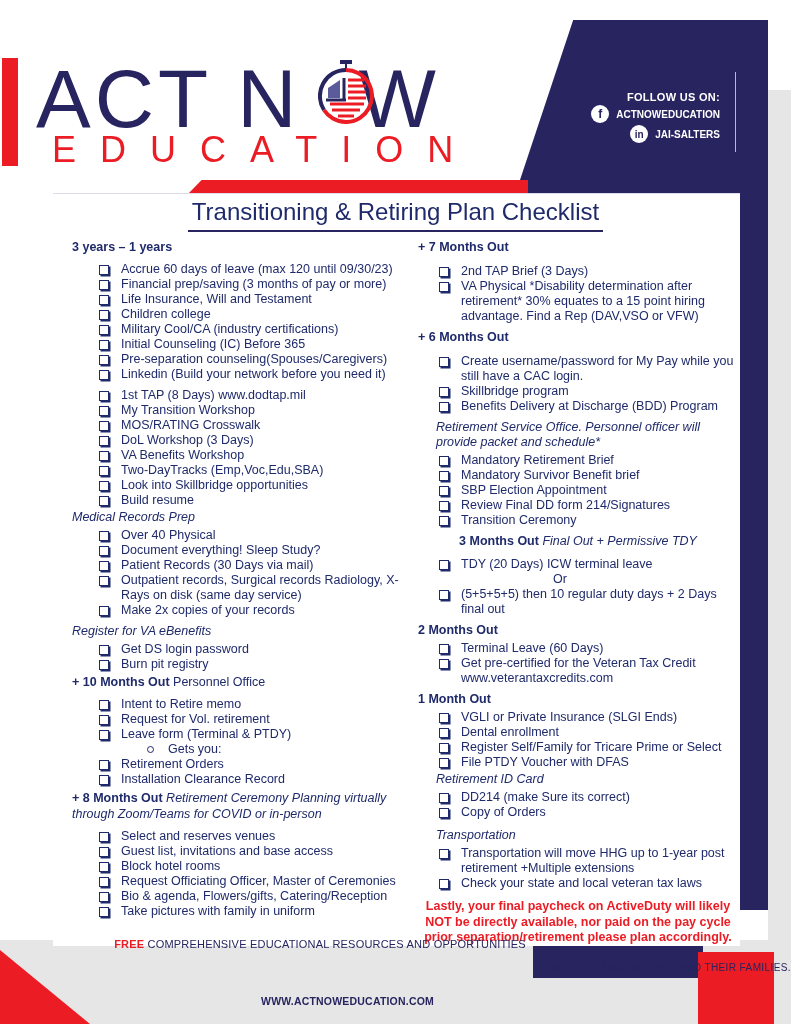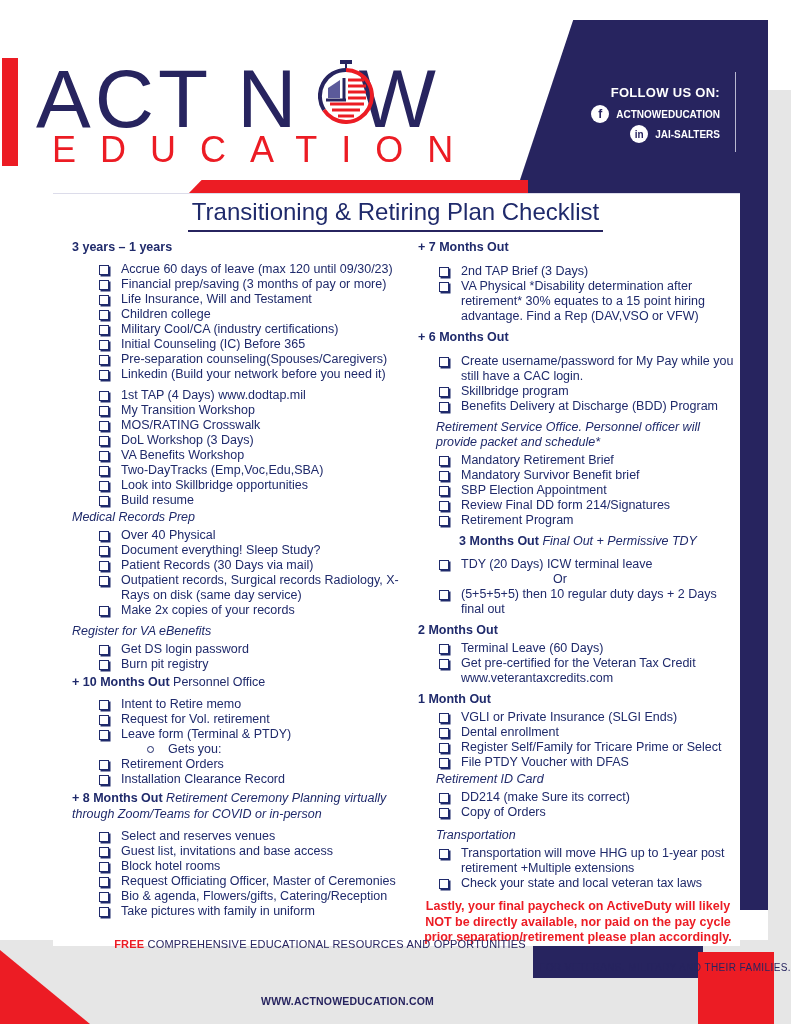--- a/index.html
+++ b/index.html
@@ -14,21 +14,21 @@
   .bottom-navy { position:absolute; left:533px; top:945px; width:170px; height:33px; background:#27245f; }
   .bottom-red { position:absolute; left:698px; top:952px; width:76px; height:72px; background:#ec1c24; }
   .tri-red { position:absolute; left:0; top:950px; width:90px; height:74px; background:#ec1c24; clip-path:polygon(0 0, 0 100%, 100% 100%); }
   .tri-grey { position:absolute; left:755px; top:90px; width:36px; height:60px; background:#d7d7d7; clip-path:polygon(100% 0, 100% 100%, 0 100%, 0 40%); }
 
   .logo-act { position:absolute; left:36px; top:58px; font-size:82px; letter-spacing:4px; color:#27245f; font-weight:normal; line-height:1; }
   .logo-edu { position:absolute; left:52px; top:132px; font-size:36px; letter-spacing:24px; color:#ec1c24; line-height:1; }
   .logo-clock { position:absolute; left:318px; top:58px; width:56px; height:66px; }
 
   .follow-wrap { position:absolute; left:580px; top:80px; width:140px; color:#fff; font-size:10px; font-weight:bold; }
-  .follow-title { position:absolute; right:0; top:5px; font-size:13px; letter-spacing:0.3px; }
+  .follow-title { position:absolute; right:0; top:11px; font-size:11px; letter-spacing:0.3px; }
   .social { position:absolute; right:0; display:flex; align-items:center; gap:7px; font-size:10px; }
   .social-icon { width:18px; height:18px; border-radius:50%; background:#fff; color:#27245f; font-weight:bold; display:flex; align-items:center; justify-content:center; font-size:12px; }
   .follow-divider { position:absolute; left:735px; top:72px; width:1px; height:80px; background:#b8b8d0; }
 
   .doc-title { position:absolute; left:0; right:0; top:198px; text-align:center; font-size:24px; color:#1f2a6b; }
   .doc-title span { display:inline-block; padding:0 4px 4px; border-bottom:2px solid #27245f; }
 
   .col { position:absolute; font-size:12.5px; line-height:15px; color:#1f2a6b; }
   .col-left { left:72px; top:240px; width:335px; }
   .col-right { left:418px; top:240px; width:320px; }
@@ -108,21 +108,21 @@
     <li><span class="box"></span><span>Financial prep/saving (3 months of  pay or more)</span></li>
     <li><span class="box"></span><span>Life Insurance, Will and Testament</span></li>
     <li><span class="box"></span><span>Children college</span></li>
     <li><span class="box"></span><span>Military Cool/CA (industry certifications)</span></li>
     <li><span class="box"></span><span>Initial Counseling (IC) Before 365</span></li>
     <li><span class="box"></span><span>Pre-separation counseling(Spouses/Caregivers)</span></li>
     <li><span class="box"></span><span>Linkedin (Build your network before you need it)</span></li>
   </ul>
 
   <ul class="cl" style="margin-bottom:0;">
-    <li><span class="box"></span><span>1st TAP (4 Days) www.dodtap.mil</span></li>
+    <li><span class="box"></span><span>1st TAP (8 Days) www.dodtap.mil</span></li>
     <li><span class="box"></span><span>My Transition Workshop</span></li>
     <li><span class="box"></span><span>MOS/RATING Crosswalk</span></li>
     <li><span class="box"></span><span>DoL Workshop (3 Days)</span></li>
     <li><span class="box"></span><span>VA Benefits Workshop</span></li>
     <li><span class="box"></span><span>Two-DayTracks (Emp,Voc,Edu,SBA)</span></li>
     <li><span class="box"></span><span>Look into Skillbridge opportunities</span></li>
     <li><span class="box"></span><span>Build resume</span></li>
   </ul>
 
   <div class="sub" style="margin-left:0;">Medical Records Prep</div>
@@ -176,21 +176,21 @@
     <li><span class="box"></span><span>Skillbridge program</span></li>
     <li><span class="box"></span><span>Benefits Delivery at Discharge (BDD) Program</span></li>
   </ul>
 
   <div class="sub" style="padding-left:18px;">Retirement Service Office. Personnel officer will provide packet and schedule*</div>
   <ul class="cl" style="padding-left:18px;">
     <li><span class="box"></span><span>Mandatory Retirement Brief</span></li>
     <li><span class="box"></span><span>Mandatory Survivor Benefit brief</span></li>
     <li><span class="box"></span><span>SBP Election Appointment</span></li>
     <li><span class="box"></span><span>Review Final DD form 214/Signatures</span></li>
-    <li><span class="box"></span><span>Retirement Program</span></li>
+    <li><span class="box"></span><span>Transition Ceremony</span></li>
   </ul>
 
   <div class="sec" style="margin-bottom:8px;text-align:center;"><span>3 Months Out</span><span class="it"> Final Out + Permissive TDY</span></div>
   <ul class="cl" style="padding-left:18px;margin-bottom:0;">
     <li><span class="box"></span><span>TDY (20 Days) ICW terminal leave</span></li>
   </ul>
   <div class="or">Or</div>
   <ul class="cl" style="padding-left:18px;">
     <li><span class="box"></span><span>(5+5+5+5) then 10 regular duty days + 2 Days final out</span></li>
   </ul>

